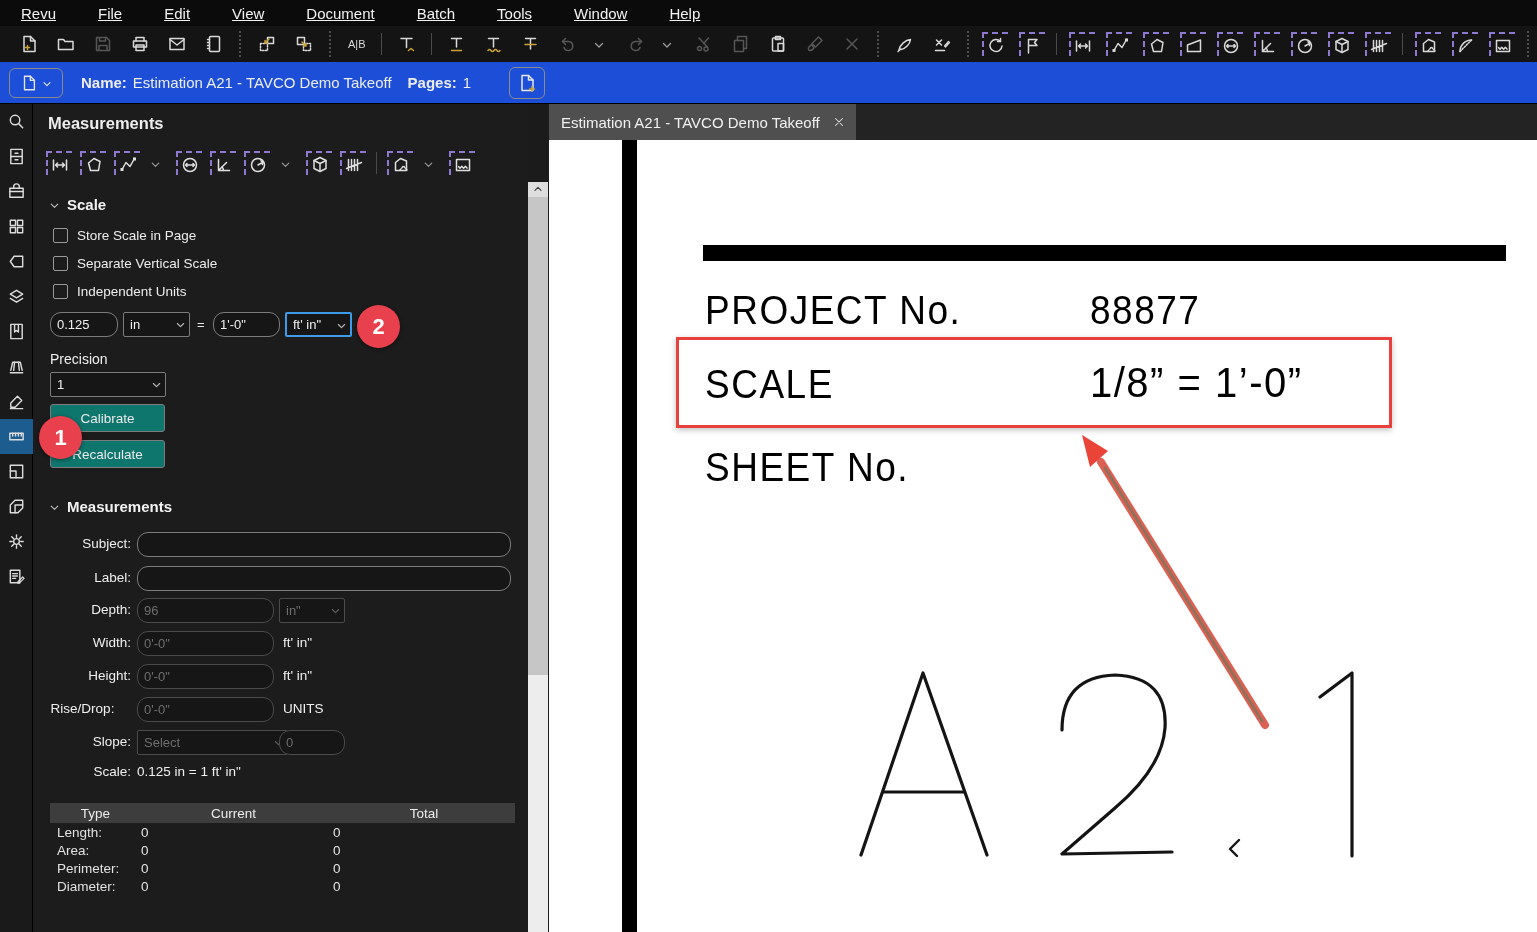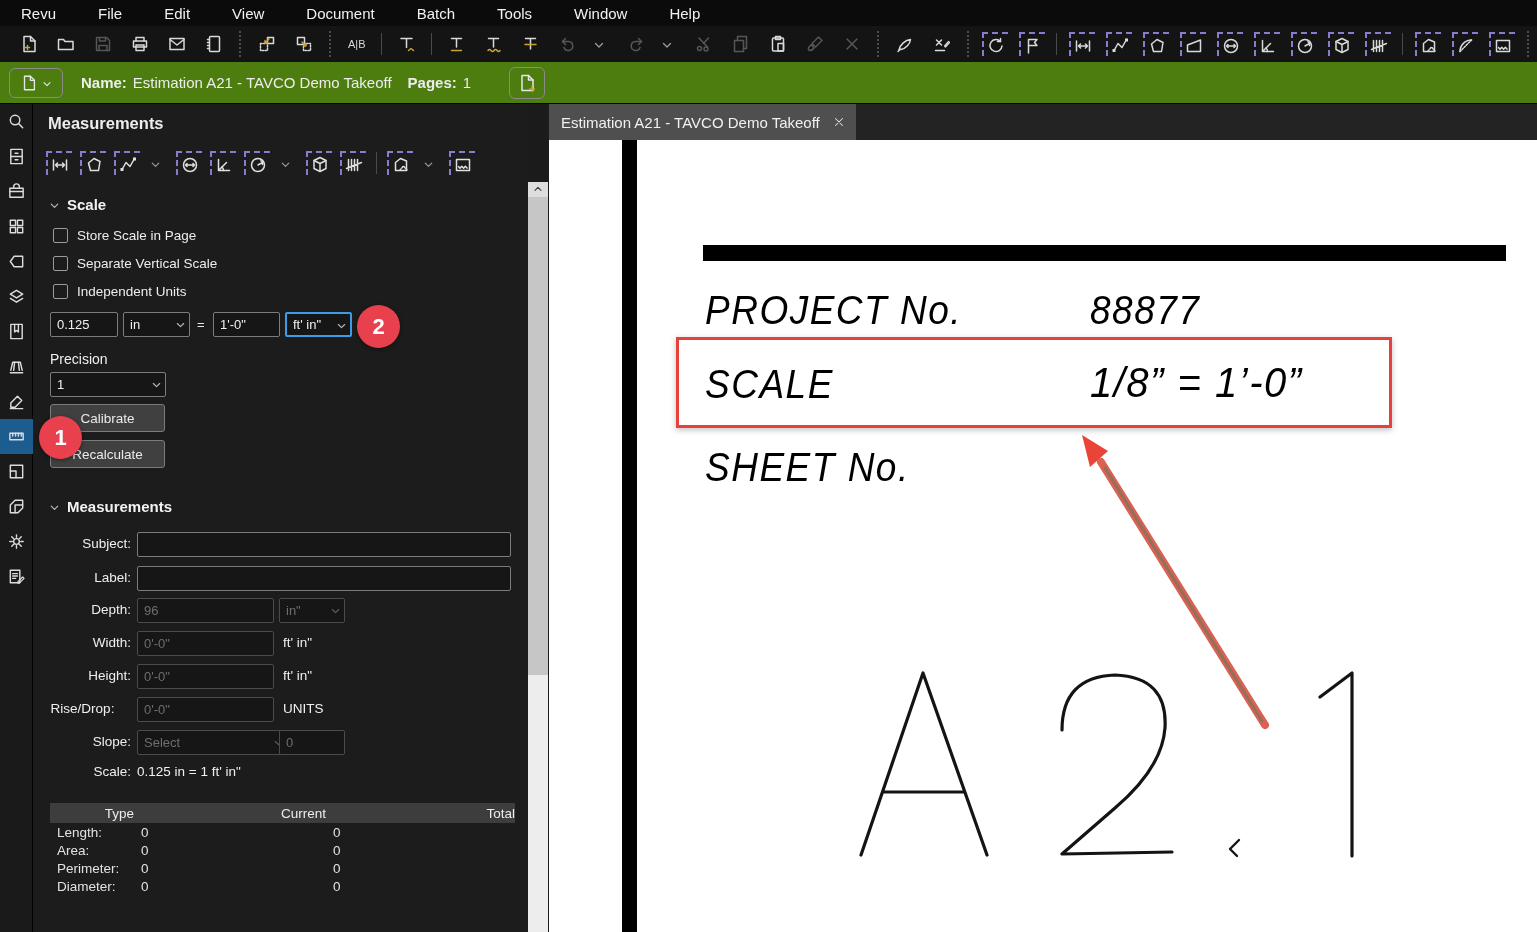--- a/index.html
+++ b/index.html
@@ -6,35 +6,35 @@
   html,body { margin:0; padding:0; }
   body {
     width:1537px; height:932px; position:relative; overflow:hidden;
     background:#1c1c1c; font-family:"Liberation Sans", sans-serif;
     -webkit-font-smoothing:antialiased;
   }
   svg.ic { stroke:currentColor; fill:none; stroke-width:1.5; stroke-linecap:round; stroke-linejoin:round; display:block; }
 
   
   .menubar { position:absolute; left:0; top:0; width:100%; height:26px; background:#0b0b0b;
-    display:flex; align-items:center; color:#f2f2f2; font-size:15px; }
+    display:flex; align-items:center; color:#f2f2f2; font-size:15px;text-decoration:underline; }
   .menubar .mi { padding:0 21px; cursor:default; }
 
   
   .toolbar { position:absolute; left:0; top:26px; width:100%; height:36px; background:#141414;
     display:flex; align-items:center; padding-left:10px; color:#d9d9d9; }
   .tbi { width:37px; height:30px; display:flex; align-items:center; justify-content:center; flex:0 0 auto; }
   .dim { color:#565656; }
   .gsep { border-left:2px dotted #4d4d4d; height:26px; margin:0 7px; flex:0 0 auto; }
   .bsep { width:1px; height:22px; background:#4a4a4a; margin:0 6px; flex:0 0 auto; }
   .mk { border-left:2px dashed #8d79d0; border-top:2px dashed #8d79d0; padding:2px 2px 0 2px; }
   .tchev { color:#9a9a9a; margin-left:-6px; }
 
   
-  .infobar { position:absolute; left:0; top:62px; width:100%; height:42px; background:#4d7c0f;
+  .infobar { position:absolute; left:0; top:62px; width:100%; height:42px; background:#1d4ed8;
     display:flex; align-items:center; color:#ededed; font-size:15px; border-bottom:1px solid #000; }
   .docbtn { margin-left:9px; width:54px; height:30px; border:1px solid #8b8b8b; border-radius:6px;
     display:flex; align-items:center; justify-content:center; gap:3px; color:#e6e6e6; }
   .addpage { margin-left:38px; width:36px; height:32px; border:1px solid #8b8b8b; border-radius:6px;
     display:flex; align-items:center; justify-content:center; color:#e6e6e6; }
   .nameblock { margin-left:18px; display:flex; gap:6px; align-items:center; }
   .nameblock b { font-weight:bold; }
   .pagesblock { margin-left:16px; display:flex; gap:6px; align-items:center; }
 
   
@@ -46,50 +46,50 @@
   .panel { position:absolute; left:34px; top:104px; width:494px; bottom:0; background:#1c1c1c; color:#ededed; }
   .p-title { position:absolute; left:14px; top:10px; font-size:16.5px; font-weight:bold; }
   .p-tools { position:absolute; left:8px; top:44px; display:flex; align-items:center; color:#e0e0e0; }
   .p-tools .tbi { width:34px; }
   .sec-hd { position:absolute; display:flex; align-items:center; gap:6px; font-size:15px; font-weight:bold; color:#f2f2f2; }
   .sec-chev { color:#b9b9b9; }
   .cbrow { position:absolute; left:19px; display:flex; align-items:center; gap:9px; font-size:13.5px; }
   .cbox { width:15px; height:15px; border:1px solid #9a9a9a; border-radius:2px; background:transparent; flex:0 0 auto; }
   .tin { position:absolute; height:25px; background:#161616; border:1px solid #7c7c7c; border-radius:2px;
     color:#f0f0f0; font-size:13px; padding:0 6px; font-family:"Liberation Sans",sans-serif; }
-  input.tin { outline:none; }
+  input.tin { outline:none;border-radius:11px; }
   .dd { position:absolute; height:25px; background:#161616; border:1px solid #7c7c7c; border-radius:2px;
     color:#f0f0f0; font-size:13px; line-height:23px; padding:0 18px 0 6px; }
   .dd .dchev { position:absolute; right:3px; top:7px; color:#b5b5b5; }
   .dd.hl { border:2px solid #3d9be9; line-height:21px; }
   .dis { color:#6e6e6e !important; border-color:#4b4b4b !important; }
   .dis .dchev { color:#5d5d5d; }
   .eq { position:absolute; font-size:13px; color:#e8e8e8; }
   .plabel { position:absolute; font-size:13.5px; color:#efefef; }
-  .btn { position:absolute; width:115px; height:28px; background:#404040; border:1px solid #7c7c7c; border-radius:3px;
+  .btn { position:absolute; width:115px; height:28px; background:#0f766e; border:1px solid #7c7c7c; border-radius:3px;
     color:#eaeaea; font-size:13.5px; display:flex; align-items:center; justify-content:center; }
   .flabel { position:absolute; left:0; width:97px; text-align:right; font-size:13.5px; color:#efefef; }
   .sfx { position:absolute; font-size:13.5px; color:#efefef; }
   .mtable { position:absolute; left:16px; top:699px; width:465px; font-size:13.5px; border-collapse:collapse; }
-  .mtable th { background:#3d3d3d; color:#ececec; font-weight:normal; text-align:right; padding:2px 0 2px 7px; height:20px; }
+  .mtable th { background:#3d3d3d; color:#ececec; font-weight:normal; text-align:center; padding:2px 0 2px 7px; height:20px; }
   .mtable td { color:#e2e2e2; padding:1.5px 0 1.5px 7px; }
 
   
   .scrollcol { position:absolute; left:528px; top:104px; width:20px; bottom:0; background:#1b1b1b; }
   .sc-track { position:absolute; left:0; right:0; top:78px; bottom:0; background:#ededed; }
   .sc-up { position:absolute; left:0; right:0; top:78px; height:15px; background:#dedede; display:flex; align-items:center; justify-content:center; color:#3c3c3c; }
   .sc-thumb { position:absolute; left:0; right:0; top:93px; height:478px; background:#c6c6c6; }
 
   
   .tabbar { position:absolute; left:549px; top:104px; right:0; height:36px; background:#232323; }
   .tab { position:absolute; left:0; top:0; width:307px; height:36px; background:#4f4f4f; color:#f0f0f0;
     font-size:15px; display:flex; align-items:center; padding:0 10px 0 12px; gap:10px; }
   .tab .tlabel { flex:1; white-space:nowrap; overflow:hidden; }
   .tab .tclose { color:#e0e0e0; }
-  .page { position:absolute; left:549px; top:140px; right:0; bottom:0; background:#ffffff; overflow:hidden;font-style:italic; }
+  .page { position:absolute; left:549px; top:140px; right:0; bottom:0; background:#ffffff; overflow:hidden; }
   .vline { position:absolute; left:73px; top:0; width:15px; bottom:0; background:#000; }
   .hbar { position:absolute; left:154px; top:105px; width:803px; height:16px; background:#000; }
   .cadtext { position:absolute; color:#000; font-size:37px; letter-spacing:1.5px; transform:scaleY(1.08); transform-origin:left top; font-weight:400; white-space:nowrap; }
   .redbox { position:absolute; left:127px; top:197px; width:716px; height:91px; border:3px solid #e8403c; box-shadow:0 2px 6px rgba(0,0,0,.25); }
   .overlay { position:absolute; left:0; top:0; width:988px; height:792px; }
 
   
   .badge { position:absolute; width:43px; height:43px; border-radius:50%; background:#e8414d; color:#fff;
     font-size:22px; font-weight:bold; display:flex; align-items:center; justify-content:center; z-index:60;
     box-shadow:0 1px 4px rgba(0,0,0,.45); }

